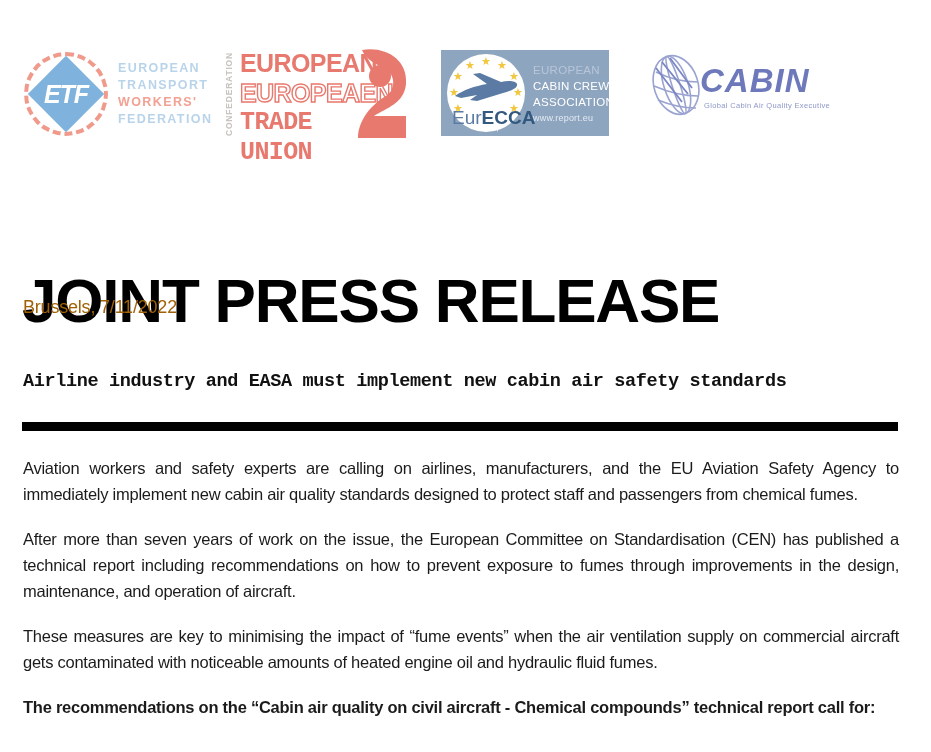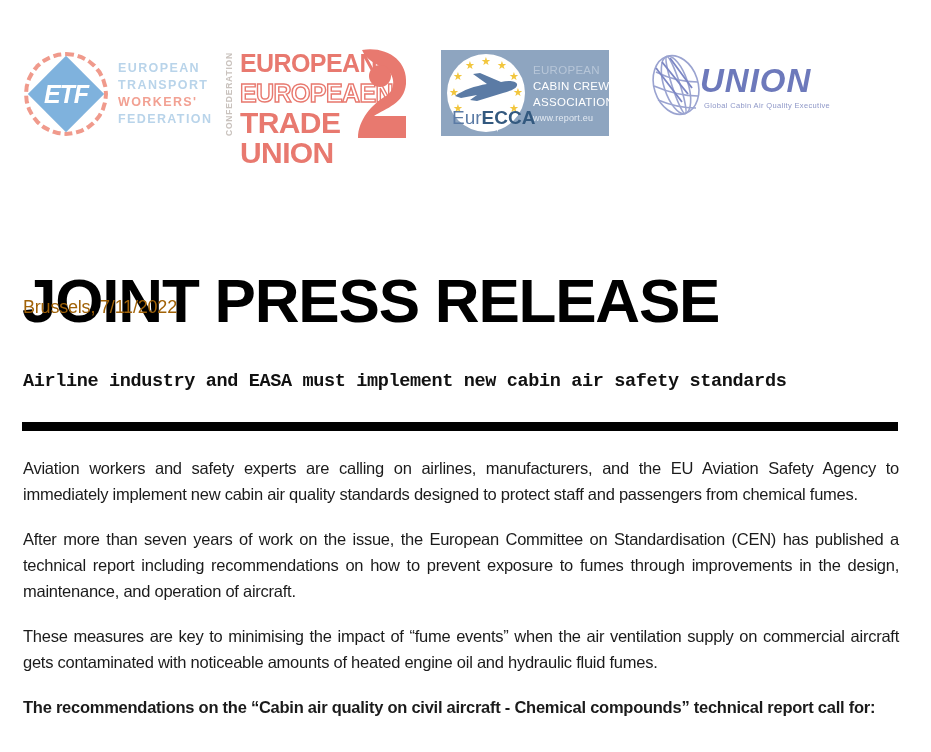--- a/index.html
+++ b/index.html
@@ -129,21 +129,21 @@
   }
   .cestu-l2 {
     font-family: "Liberation Sans", sans-serif;
     font-weight: bold;
     font-size: 25px;
     line-height: 30px;
     letter-spacing: -0.6px;
     color: transparent;
     -webkit-text-stroke: 1.4px #e8796f;
   }
-  .cestu-l3 { font-size: 30px; }
+  .cestu-l3 { font-size: 25px; font-family: Liberation Mono, monospace; }
   .cestu-figure {
     position: absolute;
     left: 132px;
     top: 0px;
     width: 54px;
     height: 96px;
   }
 
   
   .eurecca-logo {
@@ -396,21 +396,21 @@
         <path d="M8 20 C20 26, 36 30, 50 30"></path>
         <path d="M6 34 C20 40, 36 44, 50 44"></path>
         <path d="M10 48 C22 53, 36 56, 48 56"></path>
       </g>
       <g fill="none" stroke="#7b86c4" stroke-width="1.8">
         <path d="M14 10 L40 42"></path>
         <path d="M22 6 L44 36"></path>
         <path d="M8 16 L34 50"></path>
       </g>
     </svg>
-    <div class="gcaqe-name">UNION</div>
+    <div class="gcaqe-name">CABIN</div>
     <div class="gcaqe-tag">Global Cabin Air Quality Executive</div>
   </div>
 
 </div>
 
 <div class="doc">
 
   <h1 class="page-title">JOINT PRESS RELEASE</h1>
 
   <div class="dateline">Brussels, 7/11/2022</div>

